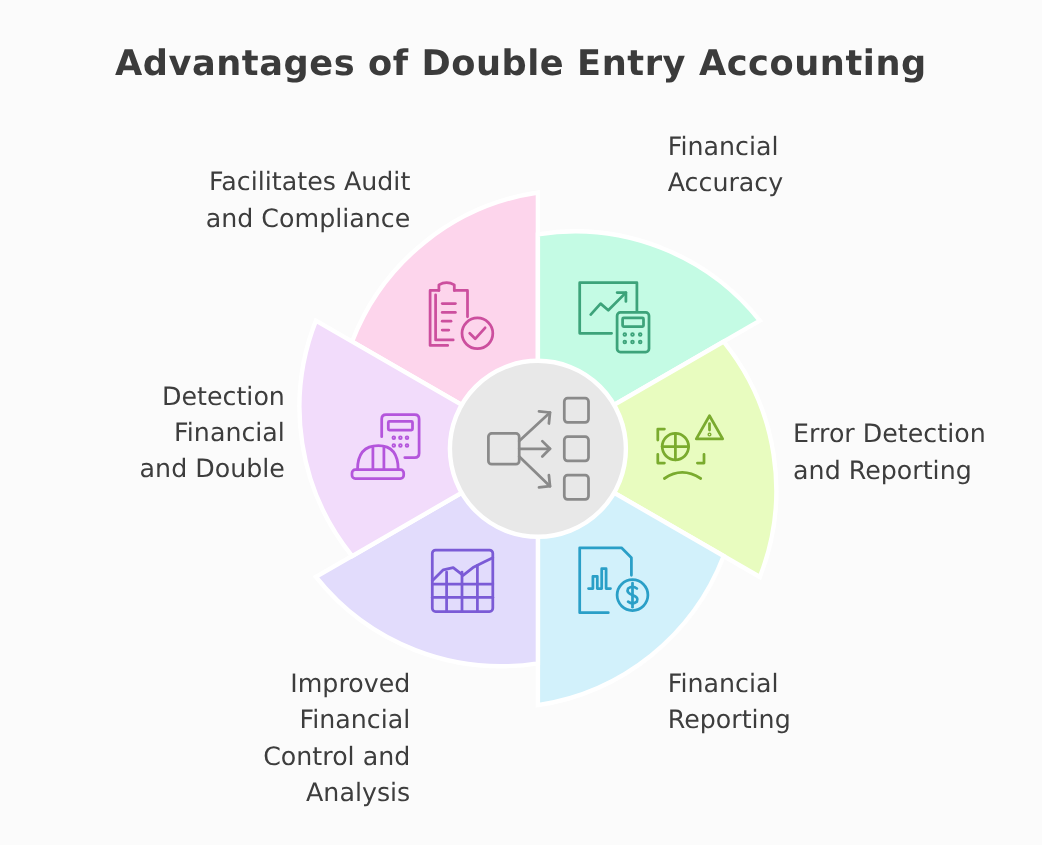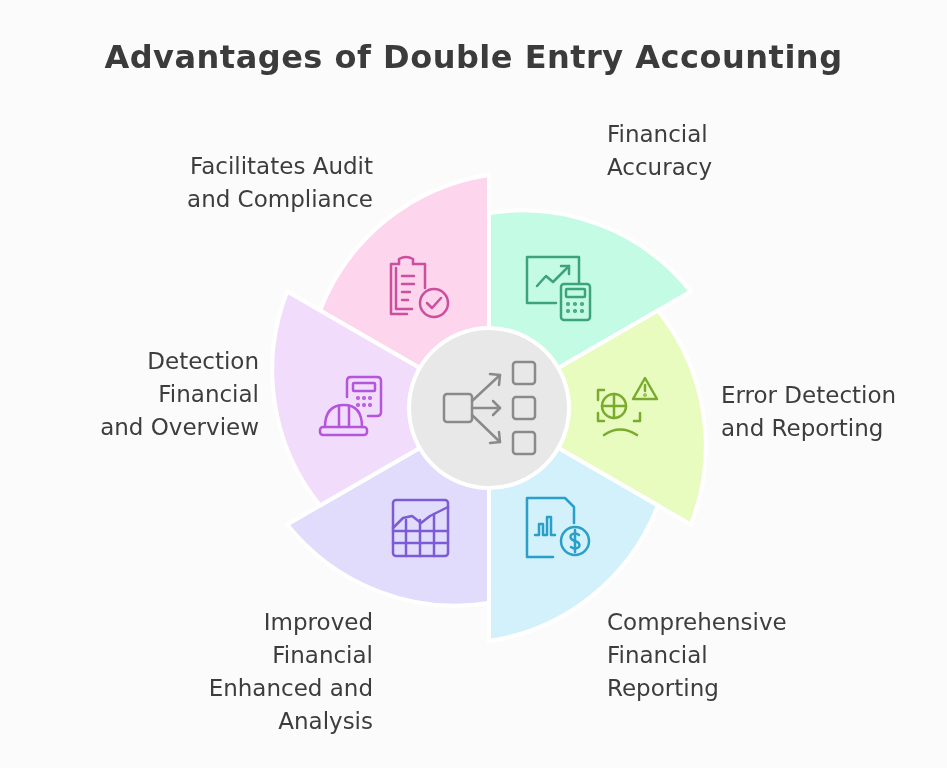--- a/index.html
+++ b/index.html
@@ -129,29 +129,28 @@
   <span>Financial</span>
   <span>Accuracy</span>
 </div>
 
 <div class="label left" style="left:721px; top:379px;">
   <span>Error Detection</span>
   <span>and Reporting</span>
 </div>
 
 <div class="label left" style="left:607px; top:606px;">
-  <span>Comprehensive</span>
   <span>Financial</span>
   <span>Reporting</span>
 </div>
 
 <div class="label right" style="right:574px; top:606px;">
   <span>Improved</span>
   <span>Financial</span>
-  <span>Enhanced and</span>
+  <span>Control and</span>
   <span>Analysis</span>
 </div>
 
 <div class="label right" style="right:688px; top:345px;">
   <span>Detection</span>
   <span>Financial</span>
-  <span>and Overview</span>
+  <span>and Double</span>
 </div>
 
 </body></html>

